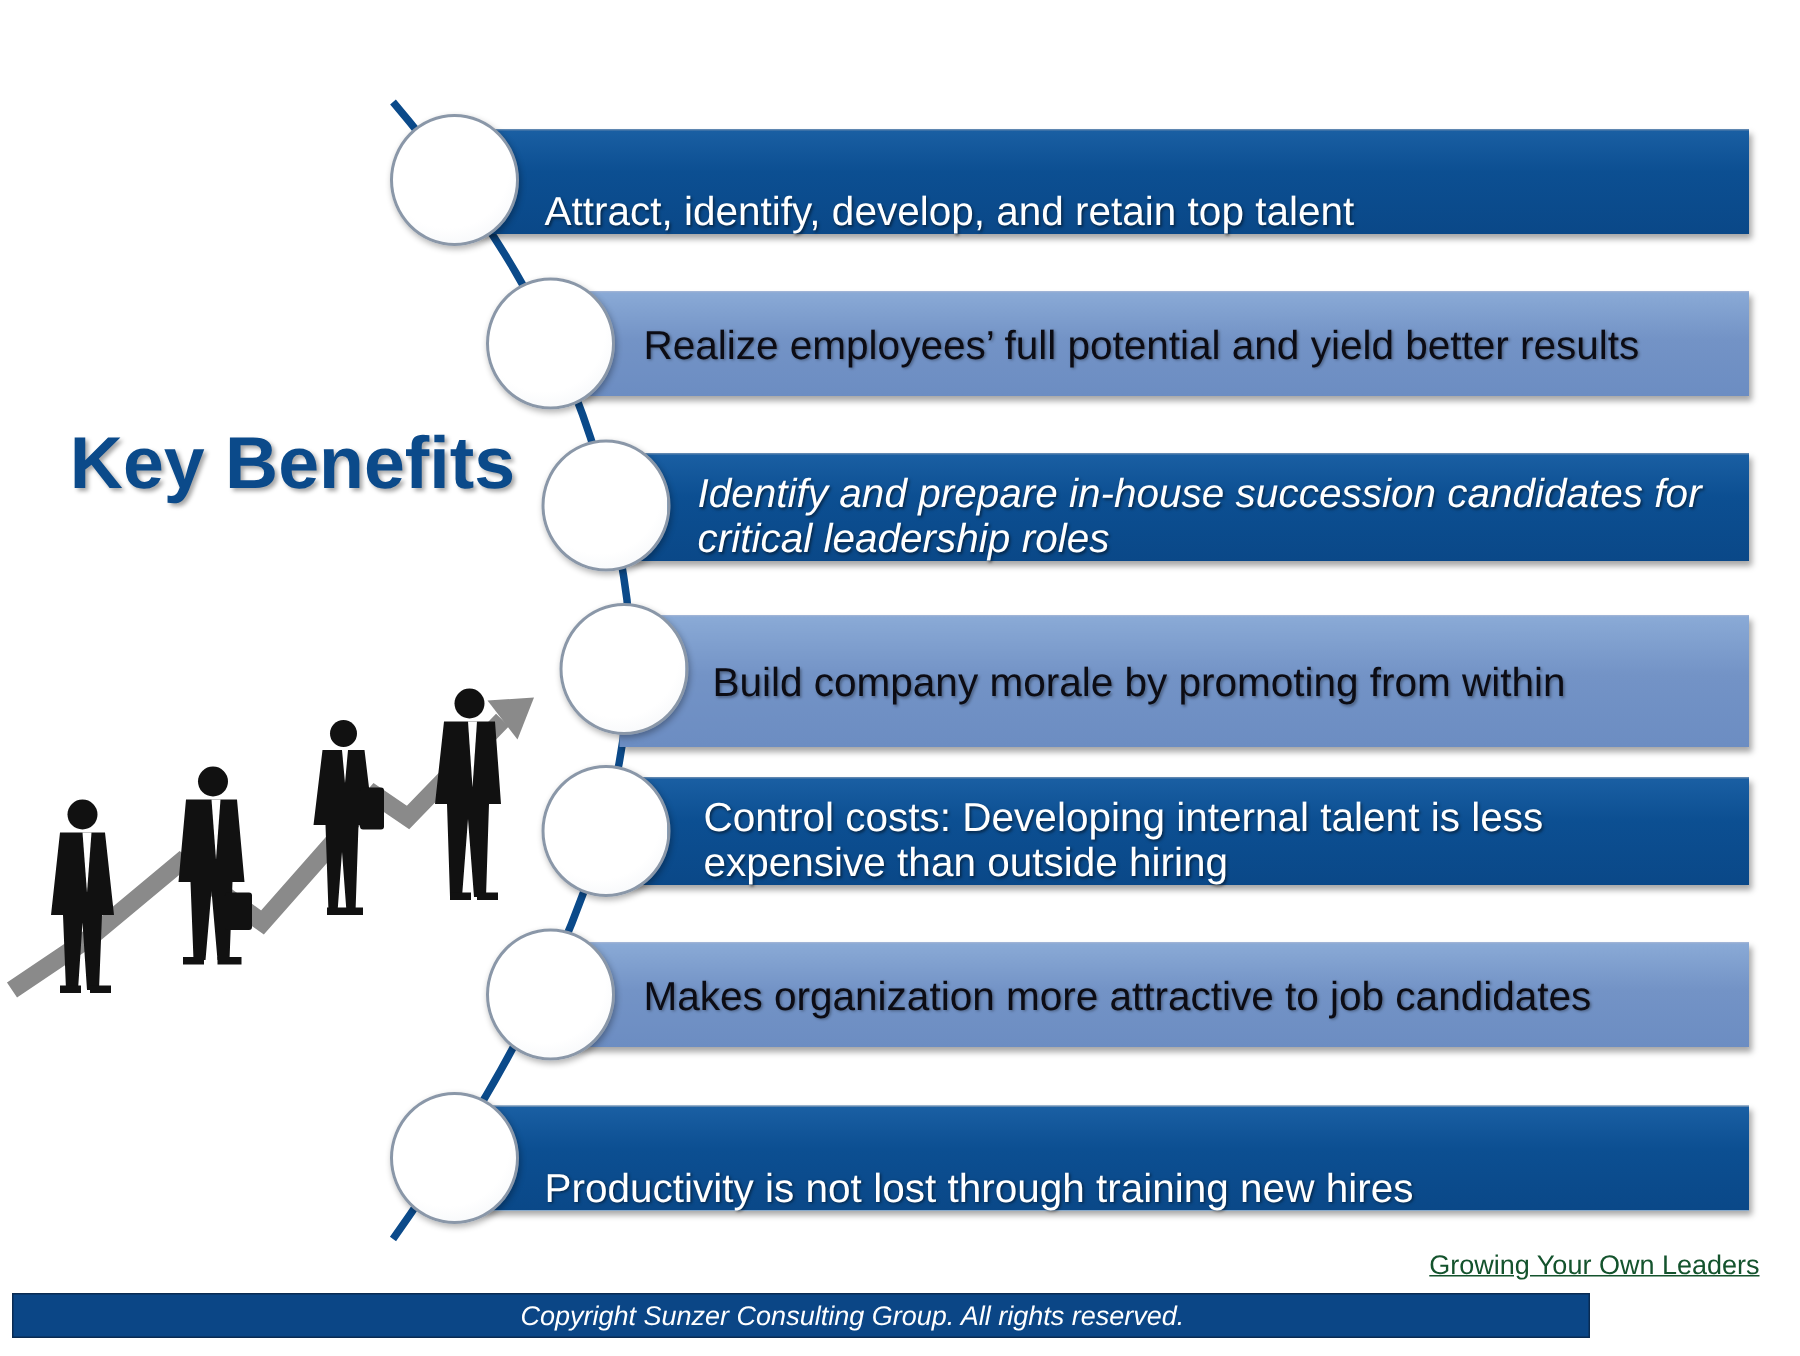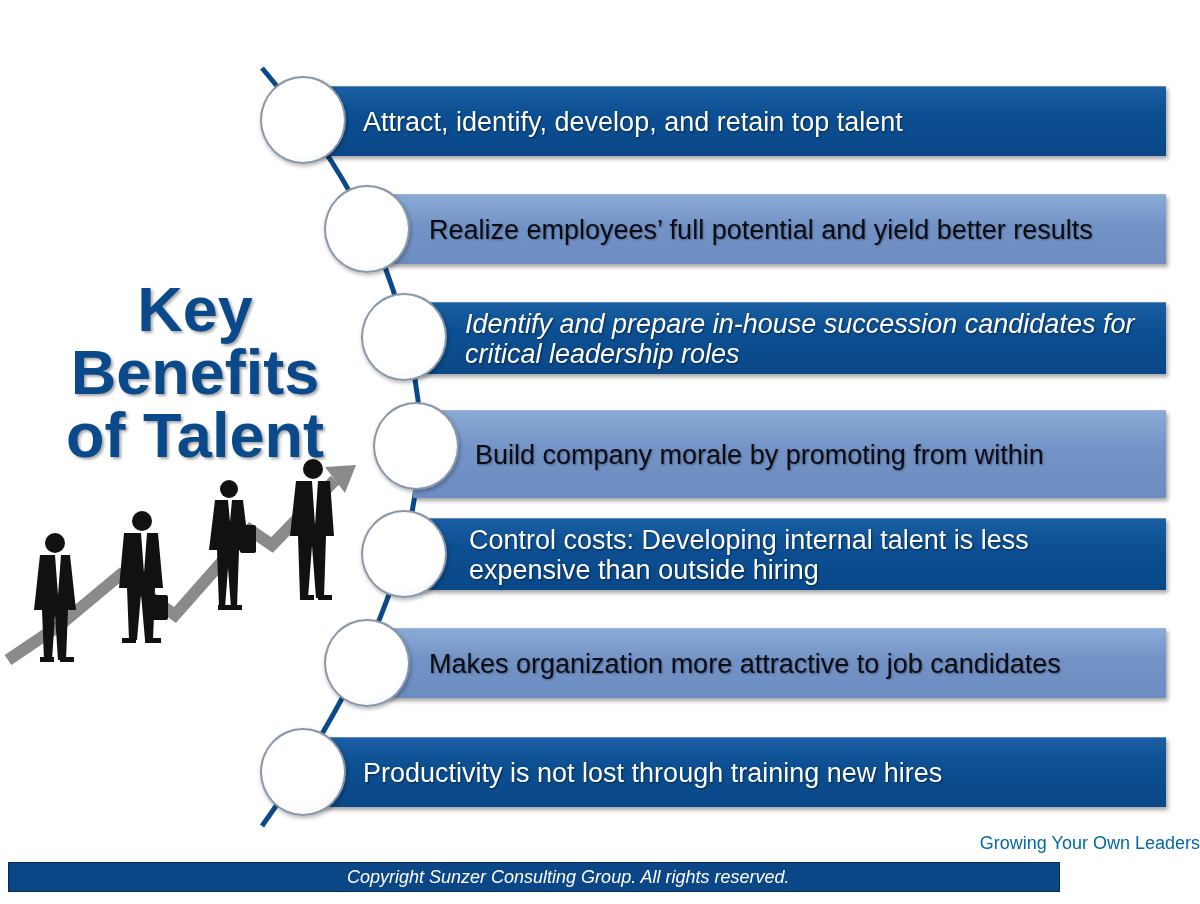--- a/index.html
+++ b/index.html
@@ -4,62 +4,61 @@
   <style>
     html, body { margin: 0; padding: 0; }
     body {
       width: 1200px; height: 904px; position: relative; overflow: hidden;
       background: #ffffff;
       font-family: "Liberation Sans", sans-serif;
     }
     .title {
       position: absolute; left: 20px; top: 278px; width: 350px;
       text-align: center; color: #0b4a8a; font-weight: bold;
-      font-size: 63px; line-height: 63px;
+      font-size: 49px; line-height: 63px;
       text-shadow: 2px 2px 3px rgba(0,0,0,0.35);
     }
     .title span { display: block; }
     .spine { position: absolute; left: 0; top: 0; }
     .bar {
       position: absolute; right: 34px; height: 70px;
       display: flex; align-items: center;
       box-shadow: 2px 3px 4px rgba(0,0,0,0.35);
       border-top: 1px solid rgba(255,255,255,0.35);
       box-sizing: border-box;
     }
-    .bar.dark { background: linear-gradient(#1a5fa3, #0c4f92 40%, #0a4888); color: #ffffff; text-shadow: 1px 1px 2px rgba(0,0,0,0.5); }
+    .bar.dark { background: linear-gradient(#1a5fa3, #0c4f92 40%, #0a4888); color: #ffffff; text-shadow: 1px 1px 2px rgba(0,0,0,0.5); align-items: flex-end; }
     .bar.light { background: linear-gradient(#8aaad6, #7393c6 45%, #6c8dc2); color: #0c0c14; text-shadow: 1px 1px 2px rgba(0,0,0,0.35); }
     .bar .txt { font-size: 27px; line-height: 30px; }
     .circle {
       position: absolute; width: 86px; height: 88px; border-radius: 50%;
       background: radial-gradient(circle at 45% 40%, #ffffff 60%, #eef1f5 100%);
       border: 2px solid #8a97a8;
       box-shadow: 1px 2px 4px rgba(0,0,0,0.3);
       box-sizing: border-box;
     }
     .tagline {
-      position: absolute; right: 0; top: 833px;
-      font-size: 18px; color: #0369a1;
+      position: absolute; right: 27px; top: 833px;
+      font-size: 18px; color: #14532d; text-decoration: underline;
     }
     .footer {
       position: absolute; left: 8px; top: 862px; width: 1052px; height: 30px;
       background: #0b4686; border: 1px solid #0a2b52; box-sizing: border-box;
     }
     .footer .copy {
       position: absolute; left: 338px; top: 4px;
       font-style: italic; color: #ffffff; font-size: 18px;
     }
     .art { position: absolute; left: 0; top: 455px; }
   </style>
 </head>
 <body>
 
 <div class="title">
   <span>Key Benefits</span>
-  <span>of Talent</span>
 </div>
 
 <svg class="art" width="370" height="220" viewBox="0 0 370 220">
   <polyline points="8,205 60,170 120,120 175,160 250,75 272,90 335,25" fill="none" stroke="#8a8a8a" stroke-width="12" stroke-linejoin="miter"></polyline>
   <polygon points="325,12 356,10 345,38" fill="#8a8a8a"></polygon>
 
   <g fill="#111">
     <circle cx="55" cy="88" r="10"></circle>
     <path d="M40,100 h30 l6,55 h-8 l-2,50 h-8 l-3,-45 l-3,45 h-8 l-2,-50 h-8 z"></path>
     <rect x="40" y="202" width="14" height="5"></rect>

